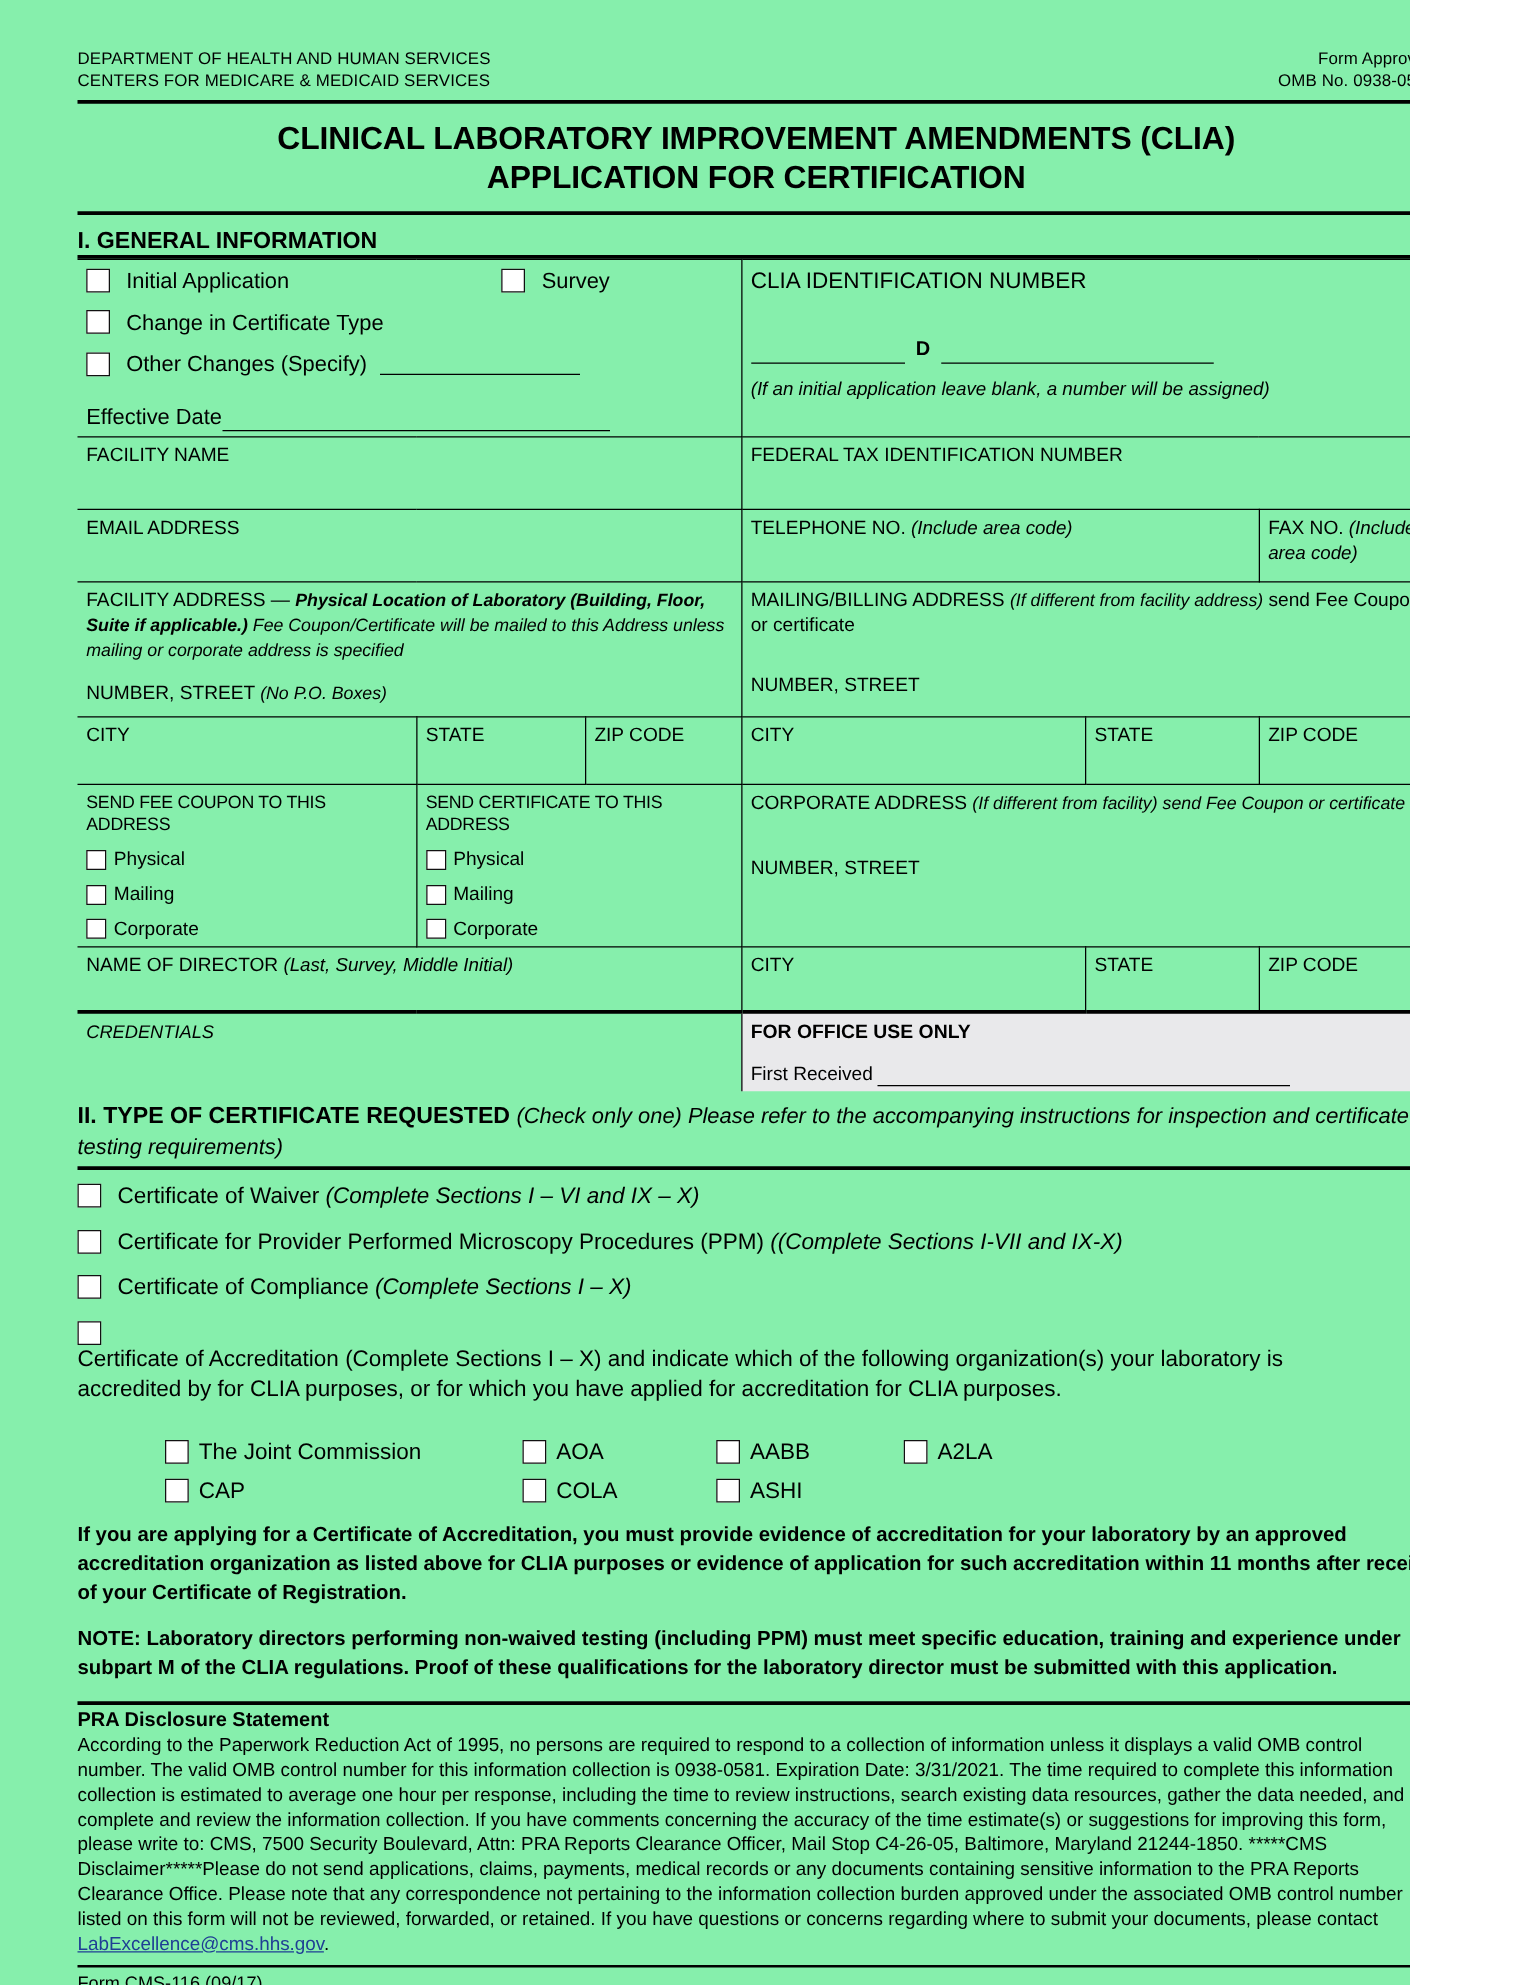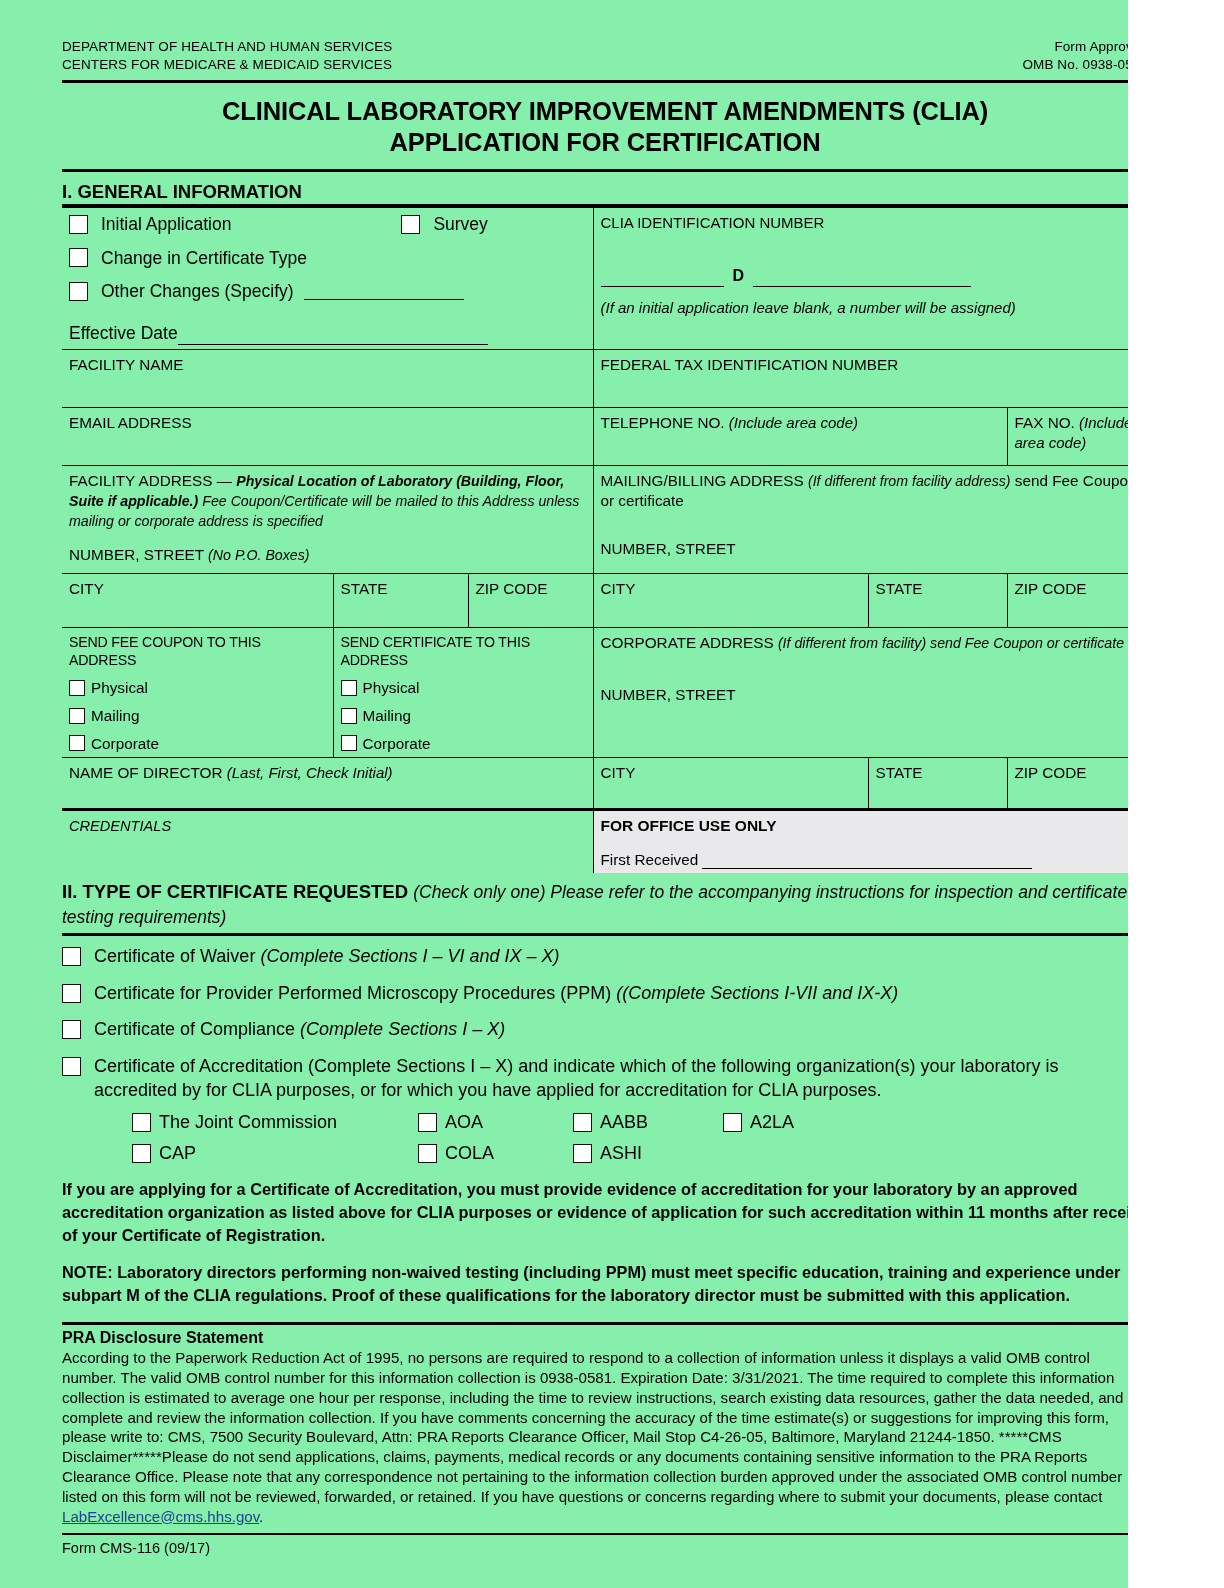--- a/index.html
+++ b/index.html
@@ -128,21 +128,21 @@
 
   .uline { display: inline-block; border-bottom: 1.5px solid #000; }
 
   .eff-date {
     display: flex;
     align-items: flex-end;
     margin-top: 19px;
   }
   .eff-date .txt { font-size: 17.5px; }
 
-  .clia-lbl { font-size: 15px; }
+  .clia-lbl { font-size: 18px; }
   .clia-line {
     margin-top: 34px;
     display: flex;
     align-items: flex-end;
     font-size: 16px;
     font-weight: bold;
   }
   .clia-note {
     font-style: italic;
     font-size: 15px;
@@ -375,21 +375,21 @@
         <div class="lbl">
           <span>CORPORATE ADDRESS </span><i>(If different from facility) send Fee Coupon or certificate</i>
         </div>
         <div class="lbl" style="margin-top:32px;">NUMBER, STREET</div>
       </td>
     </tr>
 
     <tr style="height:52px;">
       <td class="no-l outer-bot" colspan="3">
         <span class="lbl">NAME OF DIRECTOR</span>
-        <i>(Last, First, Check Initial)</i>
+        <i>(Last, Survey, Middle Initial)</i>
       </td>
       <td class="outer-bot">
         <span class="lbl">CITY</span>
       </td>
       <td class="outer-bot">
         <span class="lbl">STATE</span>
       </td>
       <td class="no-r outer-bot">
         <span class="lbl">ZIP CODE</span>
       </td>
@@ -420,21 +420,21 @@
       <span class="txt"><span>Certificate of Waiver </span><i>(Complete Sections I – VI and IX – X)</i></span>
     </div>
     <div class="certrow">
       <span class="cb"></span>
       <span class="txt"><span>Certificate for Provider Performed Microscopy Procedures (PPM) </span><i>((Complete Sections I-VII and IX-X)</i></span>
     </div>
     <div class="certrow">
       <span class="cb"></span>
       <span class="txt"><span>Certificate of Compliance </span><i>(Complete Sections I – X)</i></span>
     </div>
-    <div class="certrow" style="margin-bottom:9px;">
+    <div class="certrow" style="margin-bottom:27px;flex-direction:column;">
       <span class="cb"></span>
       <span class="txt" style="max-width:1010px;">Certificate of Accreditation (Complete Sections I – X) and indicate which of the following organization(s) your laboratory is accredited by for CLIA purposes, or for which you have applied for accreditation for CLIA purposes.</span>
     </div>
   </div>
 
   <div class="orgrow">
     <span class="orgitem" style="width:286px;">
       <span class="cb"></span>
       <span>The Joint Commission</span>
     </span>

